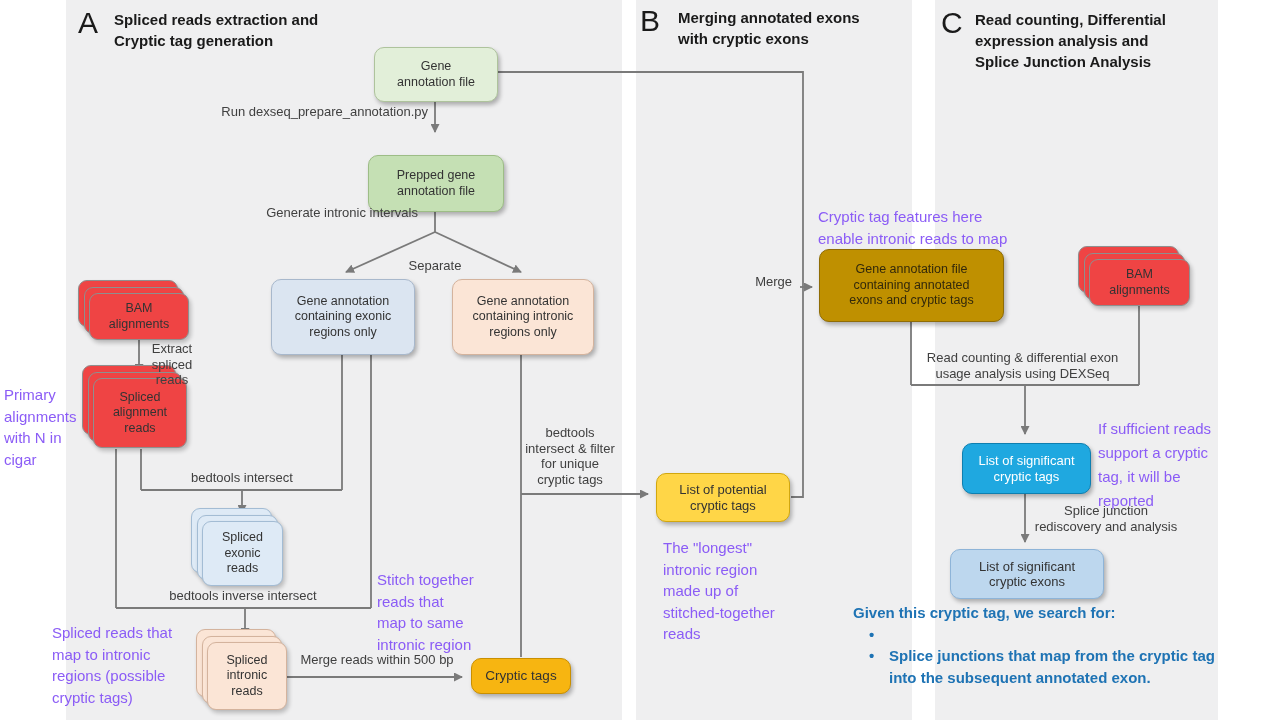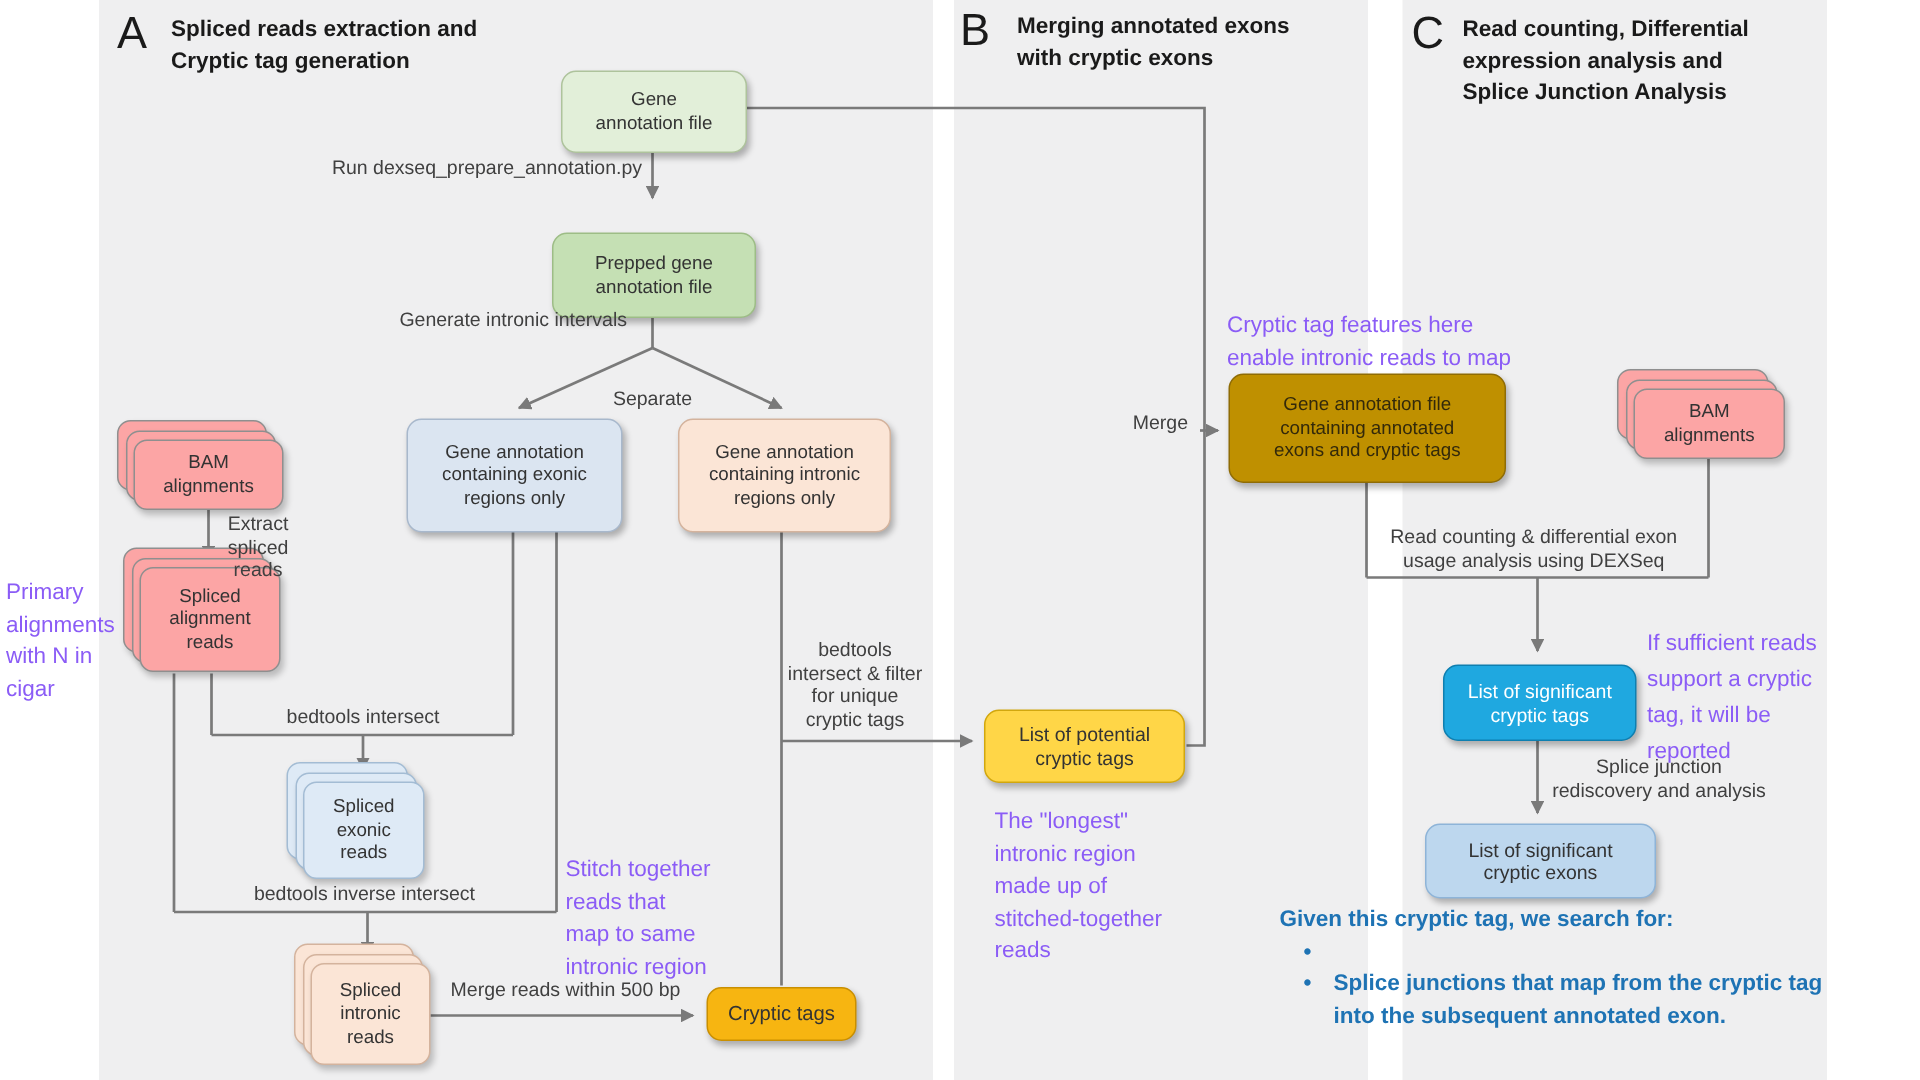--- a/index.html
+++ b/index.html
@@ -14,21 +14,21 @@
   svg.connectors{position:absolute;left:0;top:0;pointer-events:none;}
   .box{position:absolute;display:flex;align-items:center;justify-content:center;text-align:center;
        white-space:pre-line;font-size:12.5px;line-height:15.5px;color:#333;border-radius:10px;
        border:1px solid #9a9a9a;box-shadow:2px 3px 4px rgba(0,0,0,0.28);z-index:2;}
   .stack{position:absolute;z-index:2;}
   .layer{position:absolute;inset:0;border-radius:9px;border:1px solid #8f8f8f;box-shadow:2px 3px 4px rgba(0,0,0,0.22);}
   .layer.front{display:flex;align-items:center;justify-content:center;text-align:center;
        white-space:pre-line;font-size:12.5px;line-height:15.5px;color:#333;}
   .l1{transform:translate(-11px,-13px);}
   .l2{transform:translate(-5px,-6px);}
-  .fill-gray{background:#fca5a5;}
+  .fill-gray{background:#ef4444;}
   .fill-lgreen{background:#e2efd9;border-color:#aec39c;}
   .fill-green{background:#c5e0b4;border-color:#9dbd86;}
   .fill-lblue{background:#dbe5f1;border-color:#a8b8cc;}
   .fill-peach{background:#fbe5d6;border-color:#d4b39d;}
   .fill-exblue{background:#deeaf6;border-color:#a3bcd4;}
   .fill-yellow{background:#ffd647;border-color:#d2a70e;}
   .fill-amber{background:#f7b511;border-color:#c98f00;}
   .fill-gold{background:#bf9000;border-color:#8f6c05;color:#33290a;}
   .fill-cyan{background:#1fa8e0;border-color:#0e7fb0;color:#ffffff;}
   .fill-pblue{background:#bdd7ee;border-color:#8eb4d8;}
@@ -165,20 +165,24 @@
   <div class="lbl right" style="left:740px;top:274px;width:52px;">Merge</div>
   <div class="lbl center" style="left:920px;top:350px;width:205px;">Read counting &amp; differential exon
 usage analysis using DEXSeq</div>
   <div class="lbl center" style="left:1016px;top:503px;width:180px;">Splice junction
 rediscovery and analysis</div>
 
   <div class="note" style="left:4px;top:384px;width:100px;">Primary
 alignments
 with N in
 cigar</div>
+  <div class="note" style="left:52px;top:622px;width:160px;">Spliced reads that
+map to intronic
+regions (possible
+cryptic tags)</div>
   <div class="note" style="left:377px;top:569px;width:130px;">Stitch together
 reads that
 map to same
 intronic region</div>
   <div class="note" style="left:663px;top:537px;width:150px;">The "longest"
 intronic region
 made up of
 stitched-together
 reads</div>
   <div class="note" style="left:818px;top:206px;width:240px;">Cryptic tag features here

